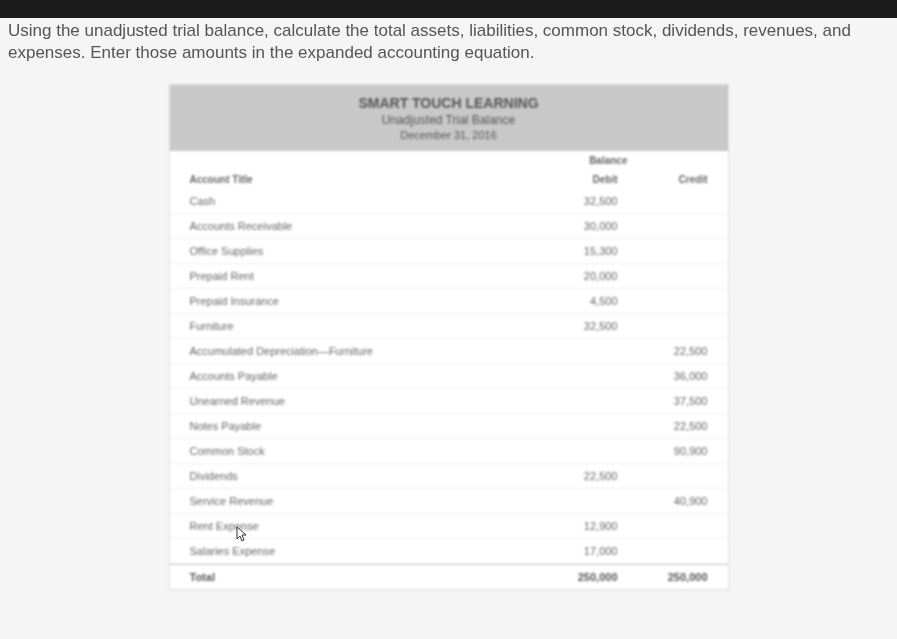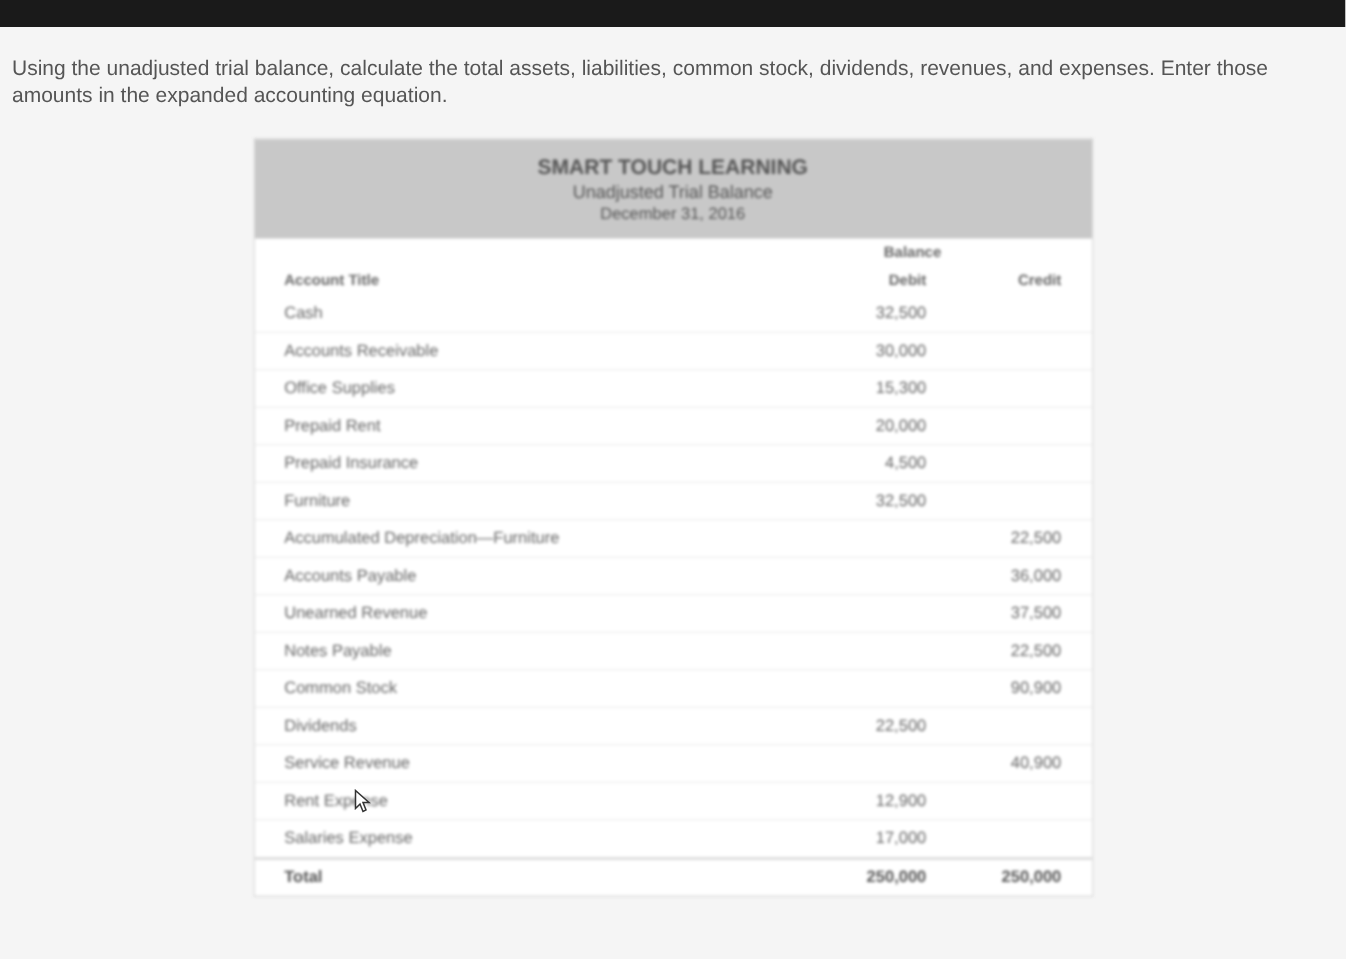--- a/index.html
+++ b/index.html
@@ -10,23 +10,23 @@
       height: 639px;
       overflow: hidden;
       position: relative;
     }
     .top-bar {
       background: #1a1a1a;
       height: 18px;
       width: 100%;
     }
     .instruction {
-      padding: 18px 8px 15px 8px;
+      padding: 2px 8px 15px 8px;
       color: #555;
-      font-size: 14px;
+      font-size: 17px;
       line-height: 1.3;
       background: #f5f5f5;
     }
     .content-area {
       display: flex;
       justify-content: center;
       padding-top: 5px;
     }
     .table-container {
       width: 560px;

